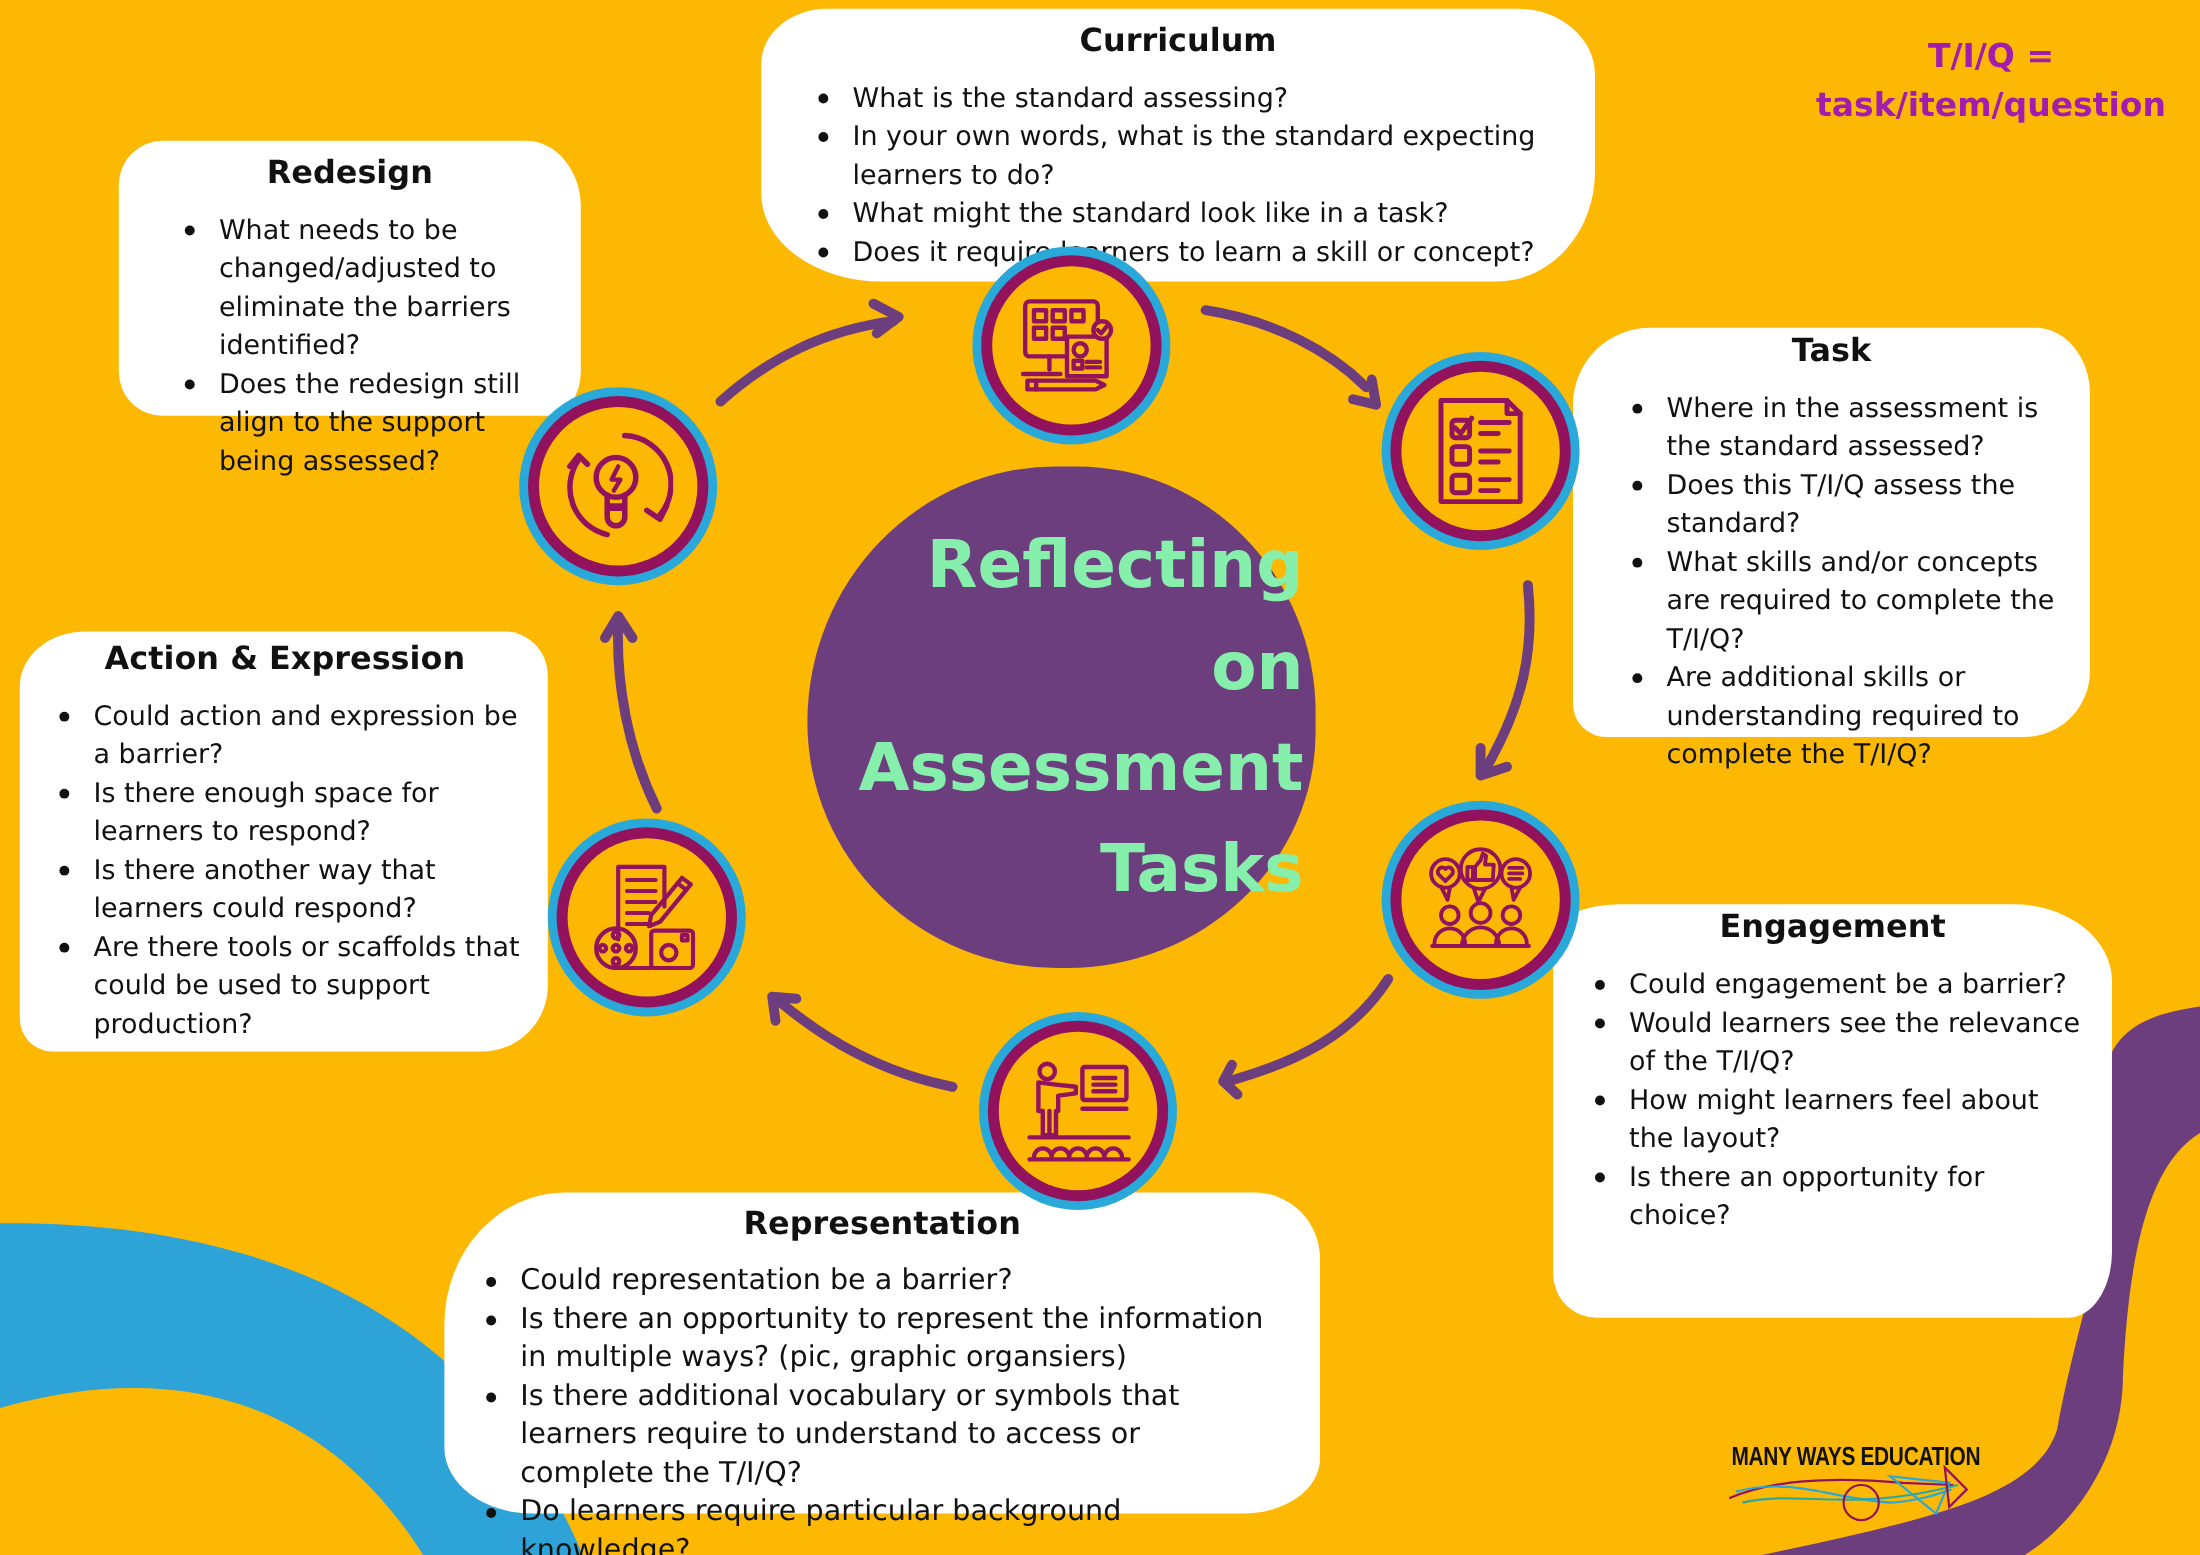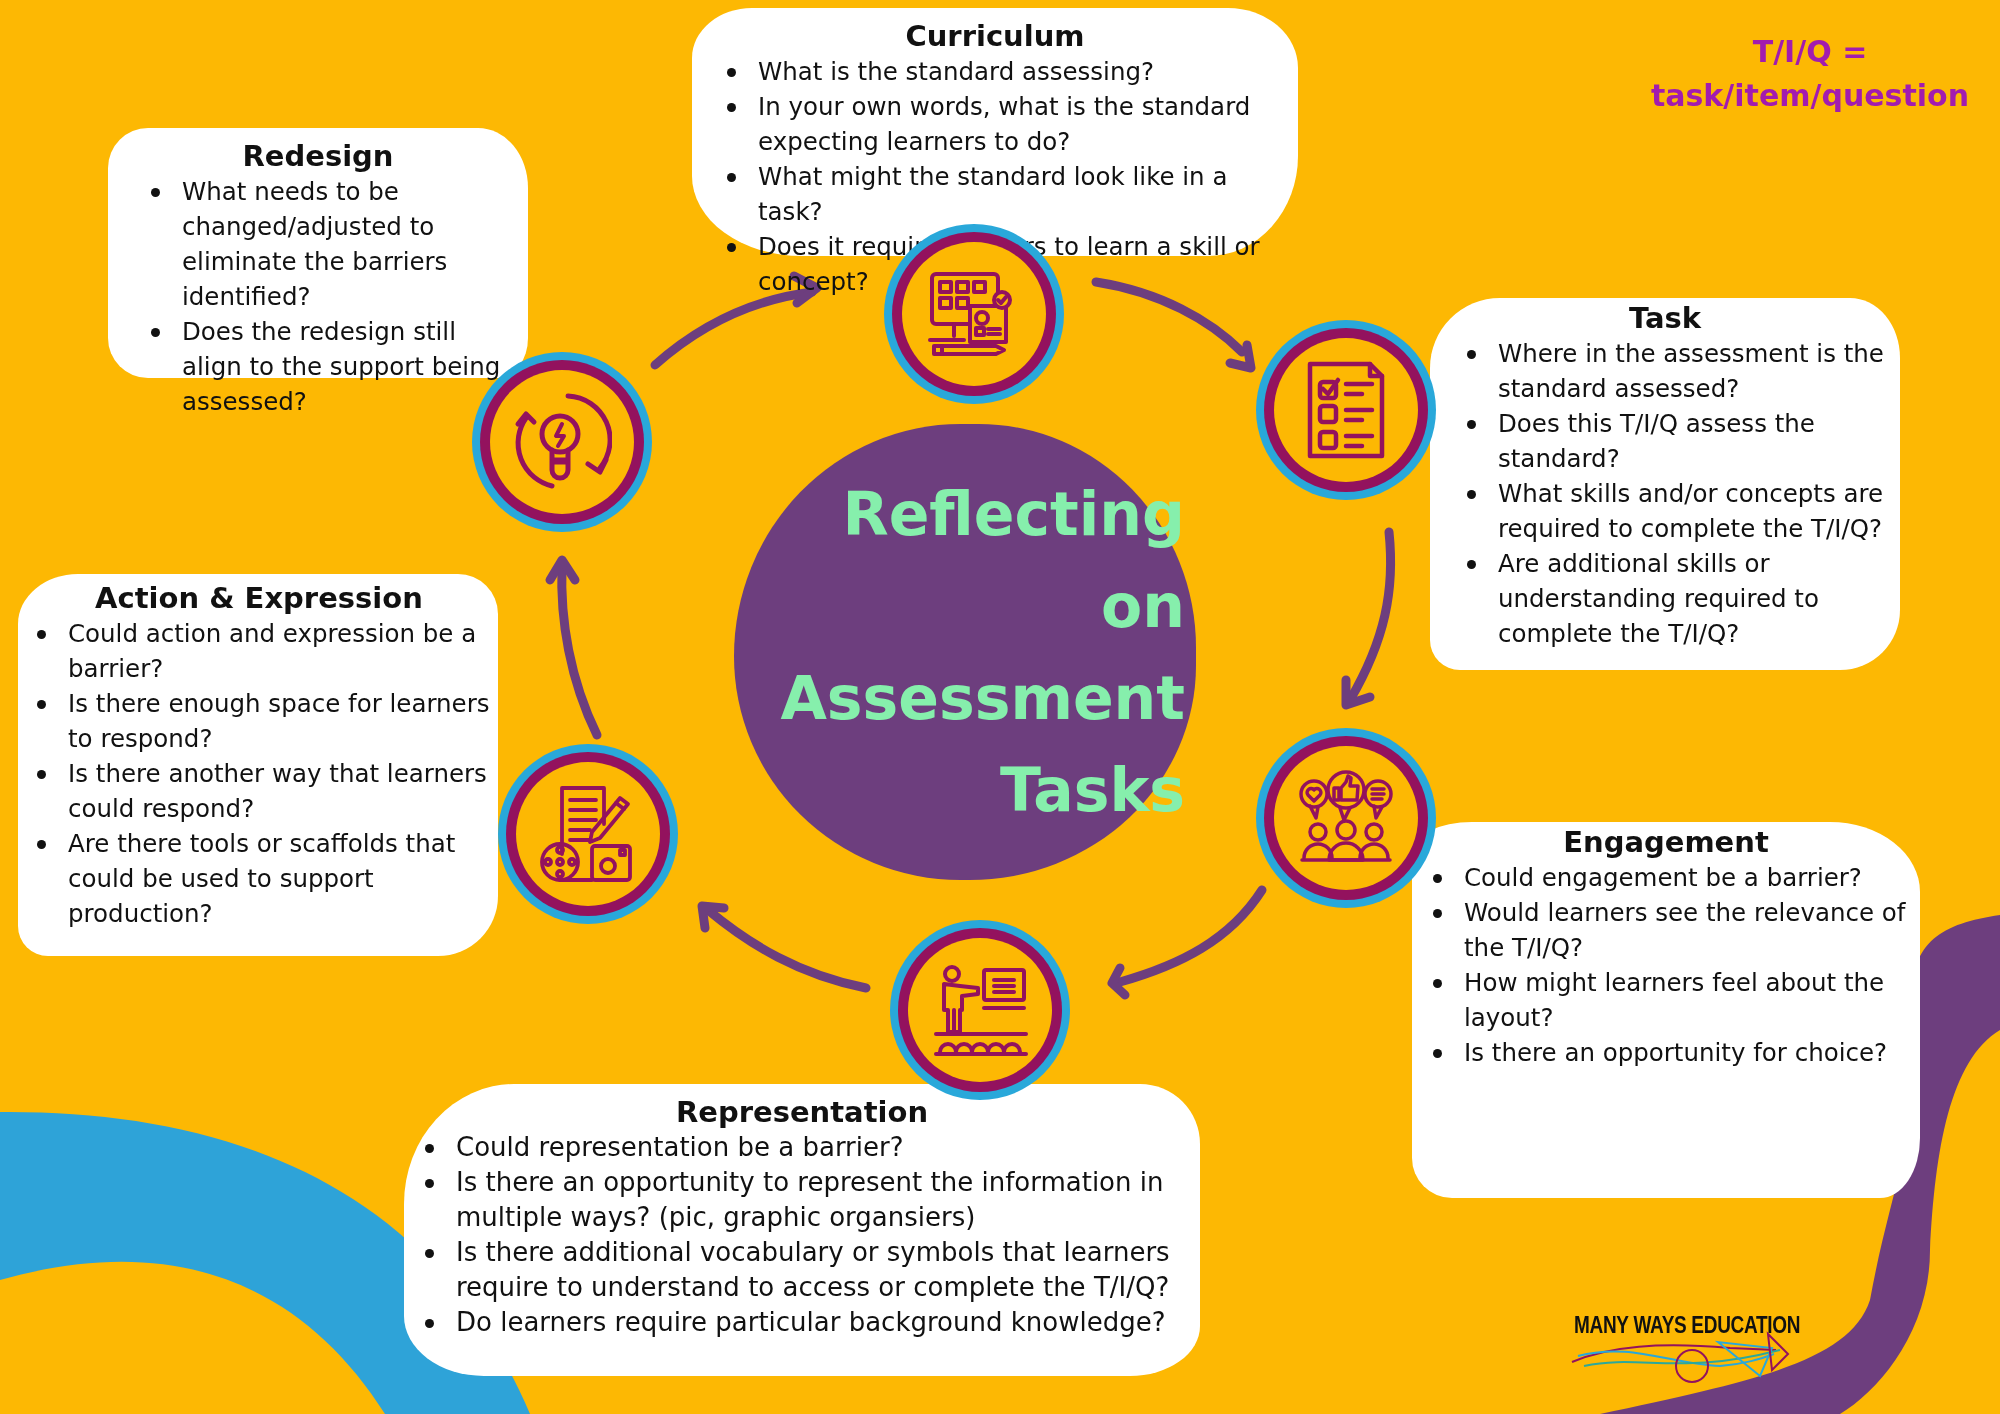--- a/index.html
+++ b/index.html
@@ -1,24 +1,24 @@
 <!DOCTYPE html>
 <html><head>
 <meta charset="utf-8">
 <style>
   html, body { margin: 0; padding: 0; }
   body { width: 2000px; height: 1414px; overflow: hidden; background: #FDB803; position: relative; font-family: "Liberation Sans", sans-serif; }
   .bg-svg { position: absolute; left: 0; top: 0; width: 2000px; height: 1414px; }
   .card { position: absolute; background: #fff; color: #111; box-sizing: border-box; }
   .card h2 { margin: 0; text-align: center; font-family: "DejaVu Sans", sans-serif; font-weight: bold; font-size: 29px; line-height: 36px; }
-  .card ul { margin: 0; padding: 0 0 0 46px; list-style: none; }
+  .card ul { margin: 17px; padding: 0 0 0 46px; list-style: none; }
   .card li { position: relative; font-family: "DejaVu Sans", sans-serif; font-size: 24.5px; line-height: 35px; }
   .card li::before { content: ""; position: absolute; left: -31px; top: 14px; width: 9px; height: 9px; border-radius: 50%; background: #111; }
 
-  #card-curriculum { left: 692px; top: 8px; width: 606px; height: 248px; padding: 10px 20px 0 20px; border-radius: 60px 70px 90px 110px / 50px 60px 100px 80px; }
+  #card-curriculum { left: 692px; top: 8px; width: 758px; height: 248px; padding: 10px 20px 0 20px; border-radius: 60px 70px 90px 110px / 50px 60px 100px 80px; }
   #card-redesign { left: 108px; top: 128px; width: 420px; height: 250px; padding: 10px 10px 0 10px; border-radius: 40px 50px 30px 40px / 40px 60px 40px 40px; }
   #card-task { left: 1430px; top: 298px; width: 470px; height: 372px; padding: 0 10px 0 10px; border-radius: 70px 50px 60px 30px / 70px 60px 60px 30px; }
   #card-action { left: 18px; top: 574px; width: 480px; height: 382px; padding: 6px 8px 0 10px; border-radius: 60px 40px 60px 30px / 50px 40px 60px 30px; }
   #card-engagement { left: 1412px; top: 822px; width: 508px; height: 376px; padding: 0 10px 0 10px; border-radius: 60px 90px 40px 40px / 30px 70px 60px 40px; }
   #card-representation { left: 404px; top: 1084px; width: 796px; height: 292px; padding: 10px 20px 0 20px; border-radius: 110px 60px 70px 80px / 120px 60px 50px 60px; }
   #card-representation li { font-size: 26px; }
 
   .hub { position: absolute; left: 734px; top: 424px; width: 462px; height: 456px; border-radius: 50% 48% 50% 50% / 52% 50% 48% 50%; background: #6D3E7E; display: flex; align-items: center; justify-content: center; text-align: center; }
   .hub-title { color: #86efac; font-family: "DejaVu Sans", sans-serif; font-weight: bold; font-size: 60px; line-height: 92px; width: 440px; text-align: right; }
 

